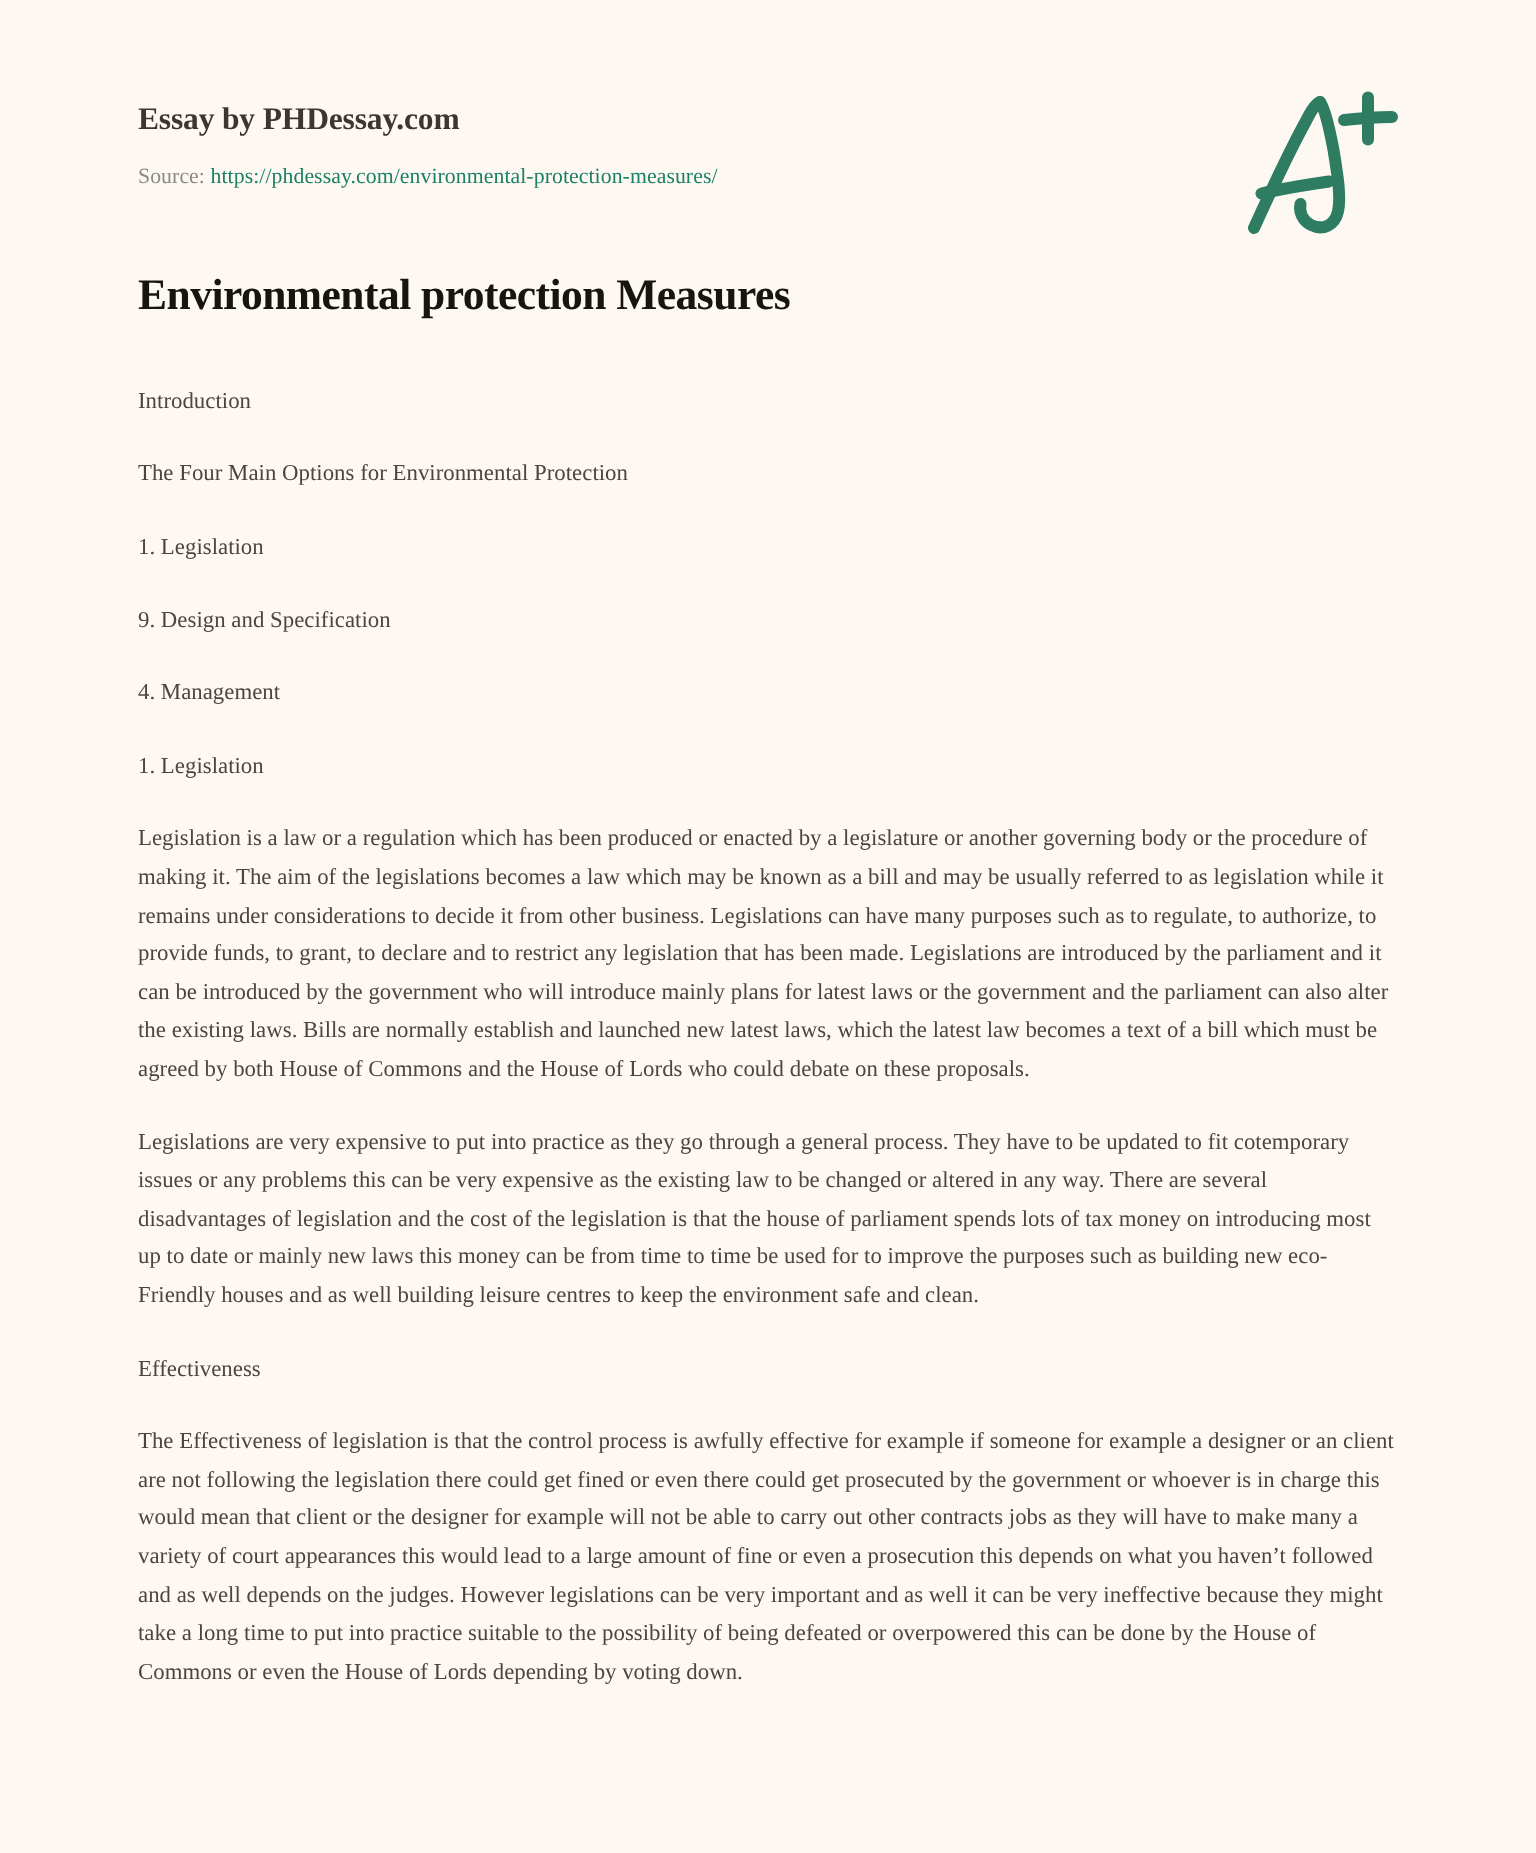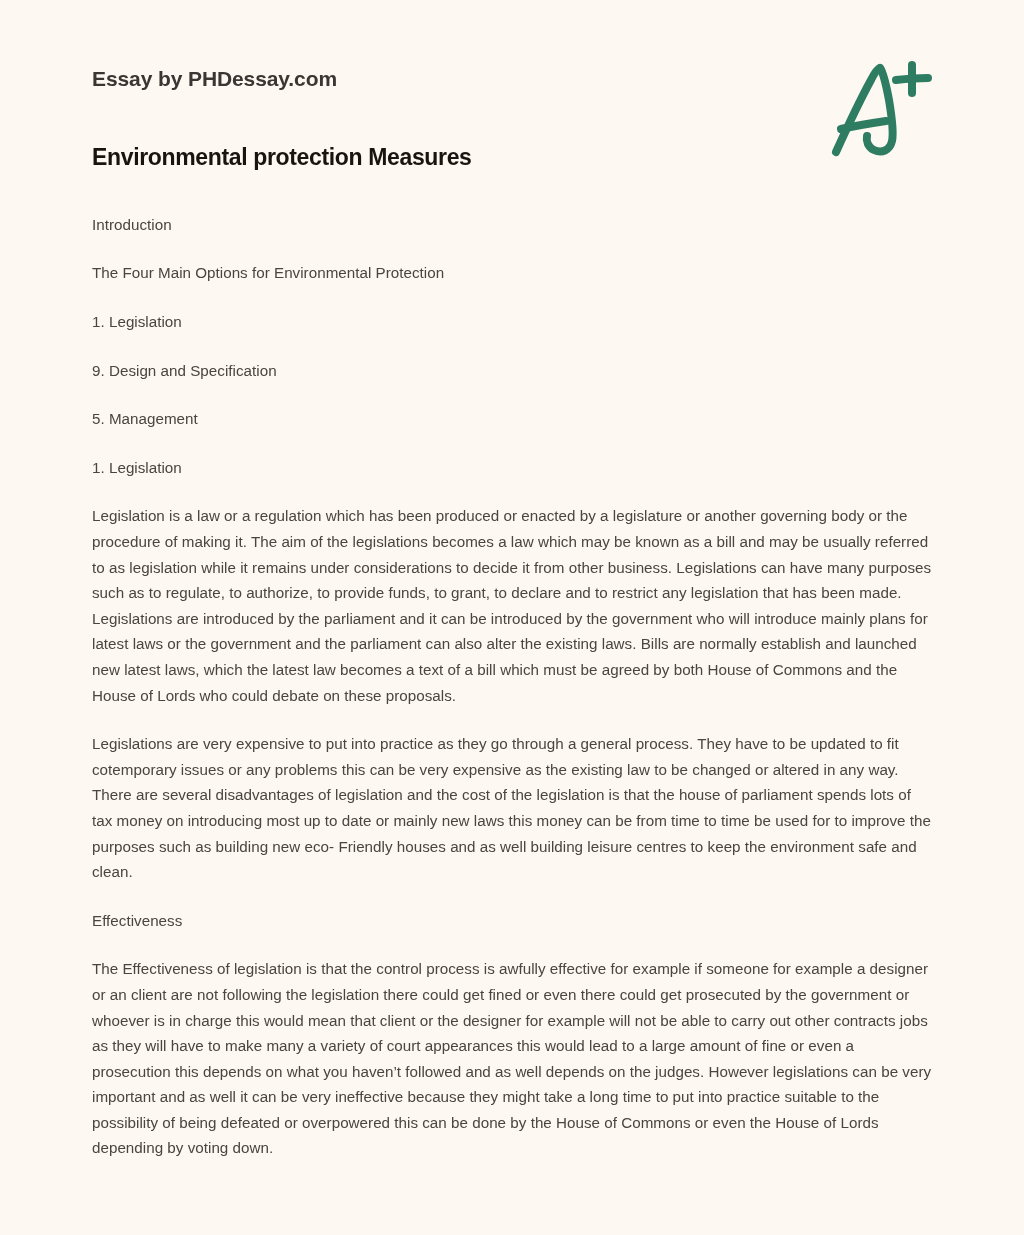--- a/index.html
+++ b/index.html
@@ -15,20 +15,21 @@
     overflow: hidden;
     -webkit-font-smoothing: antialiased;
   }
 
   .page {
     position: relative;
     width: 1024px;
     height: 1047px;
     box-sizing: border-box;
     padding: 0 92px;
+    font-family: Liberation Serif, serif;
   }
 
   
   .masthead {
     position: relative;
     padding-top: 66px;
   }
 
   .brand-line {
     font-size: 21px;
@@ -68,21 +69,21 @@
     height: 105px;
   }
 
   
   .article {
     padding-top: 52px;
   }
 
   .doc-title {
     margin: 0;
-    font-size: 23px;
+    font-size: 29px;
     font-weight: bold;
     color: #181410;
     letter-spacing: -0.35px;
     line-height: 1.2;
   }
 
   .body-copy {
     padding-top: 24px;
   }
 
@@ -96,20 +97,24 @@
 </style>
 </head>
 <body>
 
 <div class="page">
 
   <div class="masthead">
 
     <div class="brand-line">Essay by PHDessay.com</div>
 
+    <div class="source-line">
+      <span class="source-label">Source:</span>
+      <a class="source-url" href="#">https://phdessay.com/environmental-protection-measures/</a>
+    </div>
 
     <div class="logo">
       <svg viewBox="0 0 120 105" xmlns="http://www.w3.org/2000/svg">
         <g fill="none" stroke="#2e7d63" stroke-linecap="round" stroke-linejoin="round">
 
           <path d="M14 96 C 24 74, 38 44, 49 24 C 52 18, 55 13, 58 12" stroke-width="8"></path>
 
           <path d="M58 12 C 61 16, 64 28, 67 44 C 70 62, 72 76, 70 85
                    C 68 94, 60 98, 52 94 C 46 91, 44 85, 45 80" stroke-width="8"></path>
 
@@ -126,21 +131,21 @@
 
   <div class="article">
 
     <h1 class="doc-title">Environmental protection Measures</h1>
 
     <div class="body-copy">
       <p>Introduction</p>
       <p>The Four Main Options for Environmental Protection</p>
       <p>1. Legislation</p>
       <p>9. Design and Specification</p>
-      <p>5. Management</p>
+      <p>4. Management</p>
       <p>1. Legislation</p>
       <p>Legislation is a law or a regulation which has been produced or enacted by a legislature or another governing body or the procedure of making it. The aim of the legislations becomes a law which may be known as a bill and may be usually referred to as legislation while it remains under considerations to decide it from other business. Legislations can have many purposes such as to regulate, to authorize, to provide funds, to grant, to declare and to restrict any legislation that has been made. Legislations are introduced by the parliament and it can be introduced by the government who will introduce mainly plans for latest laws or the government and the parliament can also alter the existing laws. Bills are normally establish and launched new latest laws, which the latest law becomes a text of a bill which must be agreed by both House of Commons and the House of Lords who could debate on these proposals.</p>
       <p>Legislations are very expensive to put into practice as they go through a general process. They have to be updated to fit cotemporary issues or any problems this can be very expensive as the existing law to be changed or altered in any way. There are several disadvantages of legislation and the cost of the legislation is that the house of parliament spends lots of tax money on introducing most up to date or mainly new laws this money can be from time to time be used for to improve the purposes such as building new eco- Friendly houses and as well building leisure centres to keep the environment safe and clean.</p>
       <p>Effectiveness</p>
       <p>The Effectiveness of legislation is that the control process is awfully effective for example if someone for example a designer or an client are not following the legislation there could get fined or even there could get prosecuted by the government or whoever is in charge this would mean that client or the designer for example will not be able to carry out other contracts jobs as they will have to make many a variety of court appearances this would lead to a large amount of fine or even a prosecution this depends on what you haven’t followed and as well depends on the judges. However legislations can be very important and as well it can be very ineffective because they might take a long time to put into practice suitable to the possibility of being defeated or overpowered this can be done by the House of Commons or even the House of Lords depending by voting down.</p>
     </div>
 
   </div>
 
 </div>

